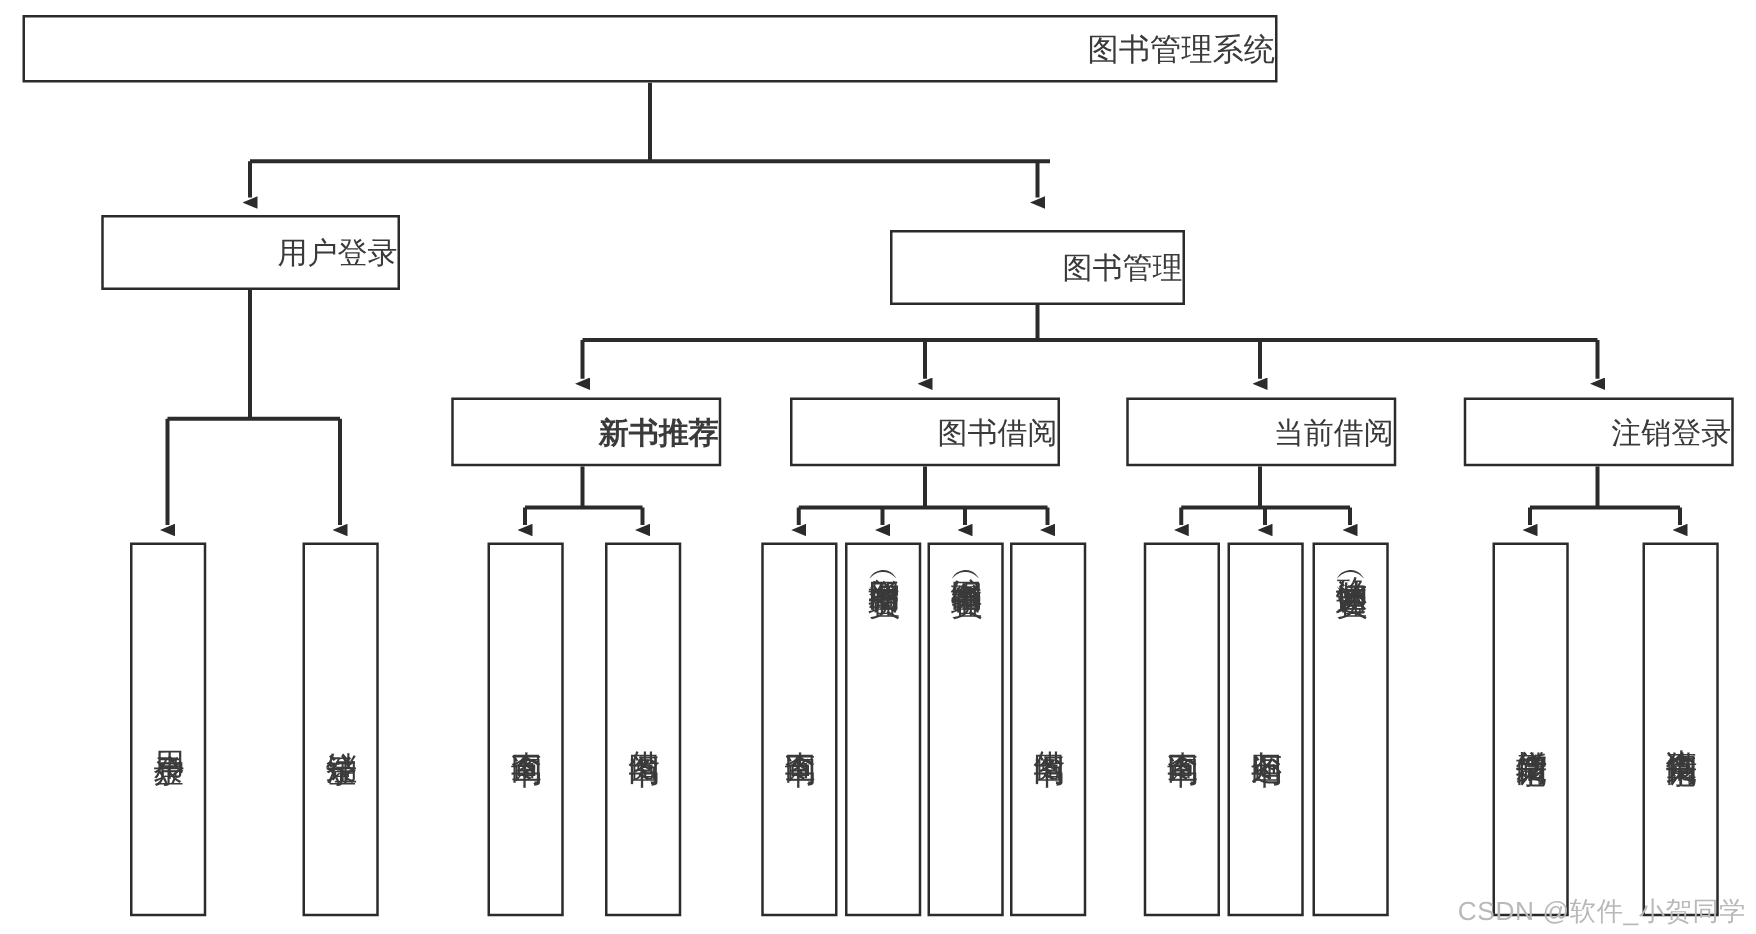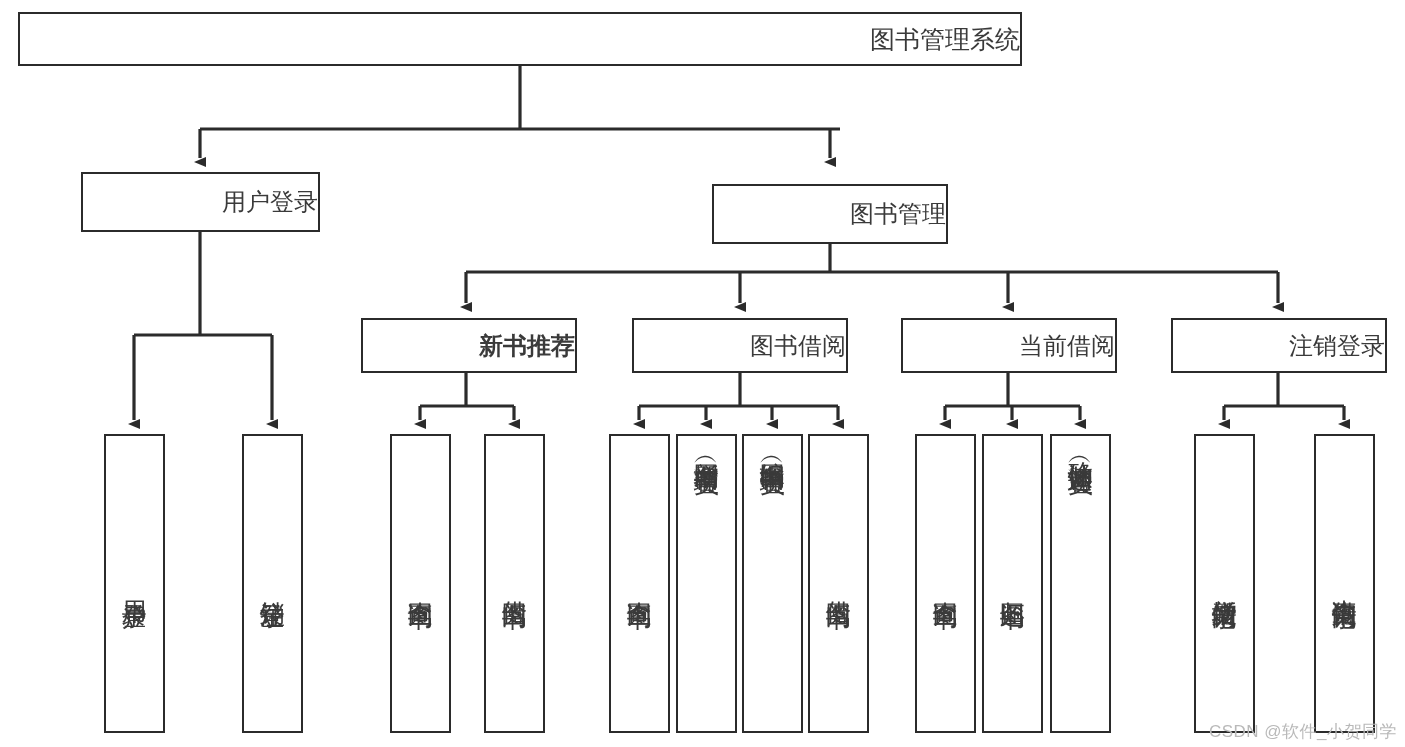--- a/index.html
+++ b/index.html
@@ -51,21 +51,21 @@
     letter-spacing: 0.06em;
     color: #3a3a3a;
     white-space: nowrap;
   }
   .leaf.center .leaf-text { margin-top: auto; margin-bottom: auto; }
   .leaf.top .leaf-text { margin-top: 6px; margin-bottom: auto; }
   .watermark {
     position: absolute;
     right: 8px;
     bottom: 4px;
-    font-size: 17px;
+    font-size: 21px;
     color: #b9b9b9;
     letter-spacing: 0.5px;
     white-space: nowrap;
   }
 </style>
 </head>
 <body>
 
 <div id="canvas">
 

